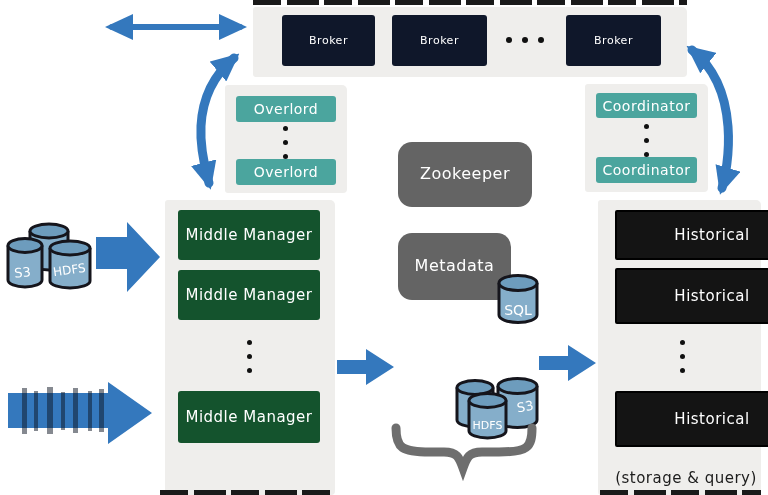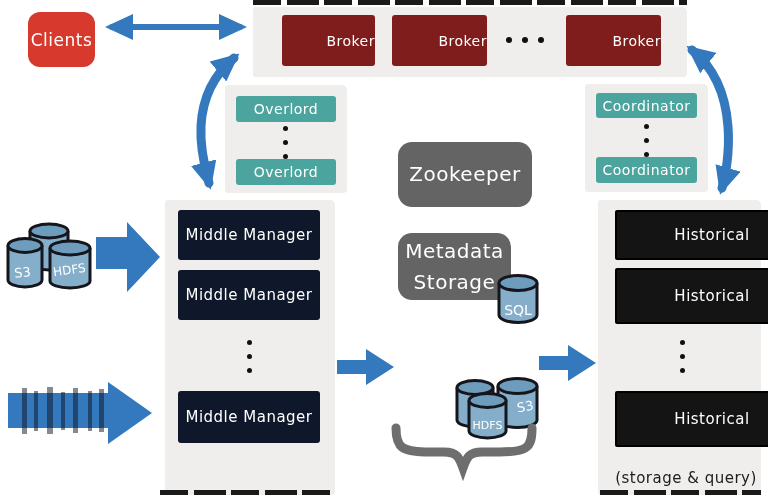--- a/index.html
+++ b/index.html
@@ -1,24 +1,24 @@
 <!DOCTYPE html>
 <html><head>
 <meta charset="utf-8">
 <style>
   html,body{margin:0;padding:0;background:#fff;}
   .stage{position:relative;width:768px;height:495px;overflow:hidden;background:#ffffff;
          font-family:"DejaVu Sans",sans-serif;}
   .panel{position:absolute;background:#efeeec;border-radius:3px 5px 4px 3px;}
   .box{position:absolute;display:flex;align-items:center;justify-content:center;
        color:#fff;text-align:center;border-radius:3px;letter-spacing:.5px;}
-  .green{background:#7f1d1d;font-size:14px;justify-content:flex-end;}
+  .green{background:#0f172a;font-size:11px;}
   .teal{background:#4ba59e;font-size:14px;}
-  .orange{background:#0f172a;font-size:15px;}
-  .grayBox{background:#646464;border-radius:14px;font-size:20px;line-height:1.55;}
+  .orange{background:#14532d;font-size:15px;}
+  .grayBox{background:#646464;border-radius:14px;font-size:16px;line-height:1.55;}
   .blackBox{background:#141414;border-radius:2px;font-size:15px;border:2px solid #000;padding-left:26px;}
   .red{background:#d7392c;border-radius:12px;font-size:17px;}
   .caption{position:absolute;color:#1c1c1c;font-size:15px;text-align:center;letter-spacing:.5px;}
   .vdots{position:absolute;display:flex;flex-direction:column;gap:9px;align-items:center;}
   .hdots{position:absolute;display:flex;flex-direction:row;gap:10px;align-items:center;}
   .dot{width:5px;height:5px;border-radius:50%;background:#101010;}
   .hdots .dot{width:6px;height:6px;}
   .cutstrip{position:absolute;height:5px;
     background:repeating-linear-gradient(90deg,#1a1a1a 0 28px,rgba(26,26,26,0) 28px 34px,
                #1a1a1a 34px 66px,rgba(26,26,26,0) 66px 71px);}
@@ -26,23 +26,20 @@
   svg{display:block;}
   .overlay{position:absolute;left:0;top:0;z-index:30;pointer-events:none;}
 </style>
 </head>
 <body>
 
 <div class="stage">
 
   <div class="cutstrip" style="left:253px;top:0;width:434px;"></div>
 
-  <div class="box red" style="left:28px;top:12px;width:67px;height:55px;">
-    <span>Clients</span>
-  </div>
 
   <div class="panel" style="left:253px;top:7px;width:434px;height:70px;"></div>
   <div class="box green" style="left:282px;top:15px;width:93px;height:51px;">
     <span>Broker</span>
   </div>
   <div class="box green" style="left:392px;top:15px;width:95px;height:51px;">
     <span>Broker</span>
   </div>
   <div class="hdots" style="left:506px;top:37px;">
     <span class="dot"></span>
@@ -79,21 +76,20 @@
     <span>Coordinator</span>
   </div>
 
   <div class="box grayBox" style="left:398px;top:142px;width:134px;height:65px;">
     <span>Zookeeper</span>
   </div>
 
   <div class="box grayBox" style="left:398px;top:233px;width:113px;height:67px;">
     <span>
       <span style="display:block;">Metadata</span>
-      <span style="display:block;">Storage</span>
     </span>
   </div>
 
   <div class="cyl" style="left:497px;top:274px;z-index:8;">
     <svg width="42" height="50" viewBox="0 0 42 50">
       <path d="M2,9 V41 A19,7.5 0 0 0 40,41 V9" fill="#85aeca" stroke="#15151c" stroke-width="3"></path>
       <ellipse cx="21" cy="9" rx="19" ry="7.5" fill="#6d9cbd" stroke="#15151c" stroke-width="3"></ellipse>
       <text x="21" y="41" text-anchor="middle" fill="#fff" font-size="14">SQL</text>
     </svg>
   </div>

